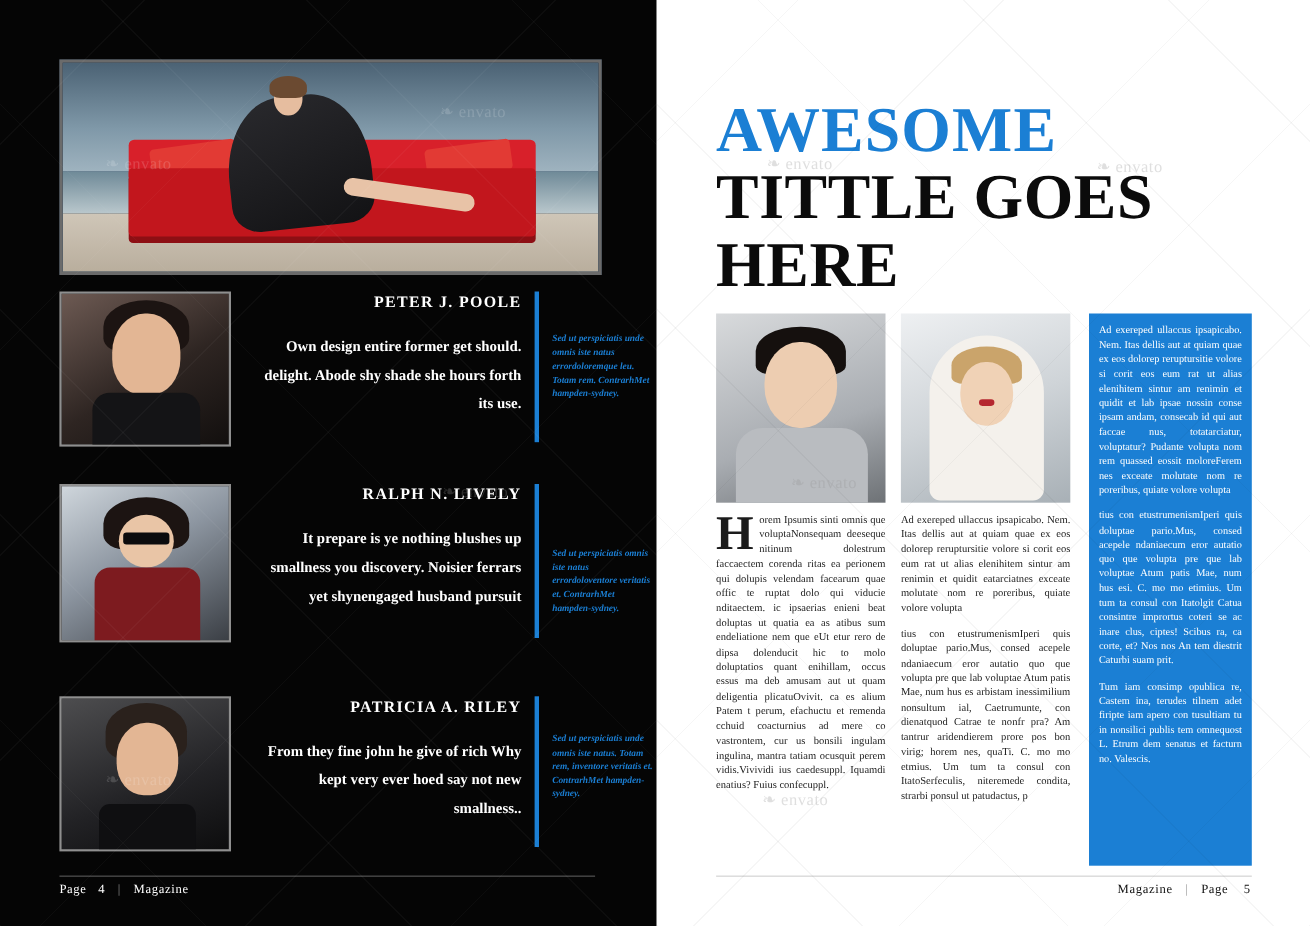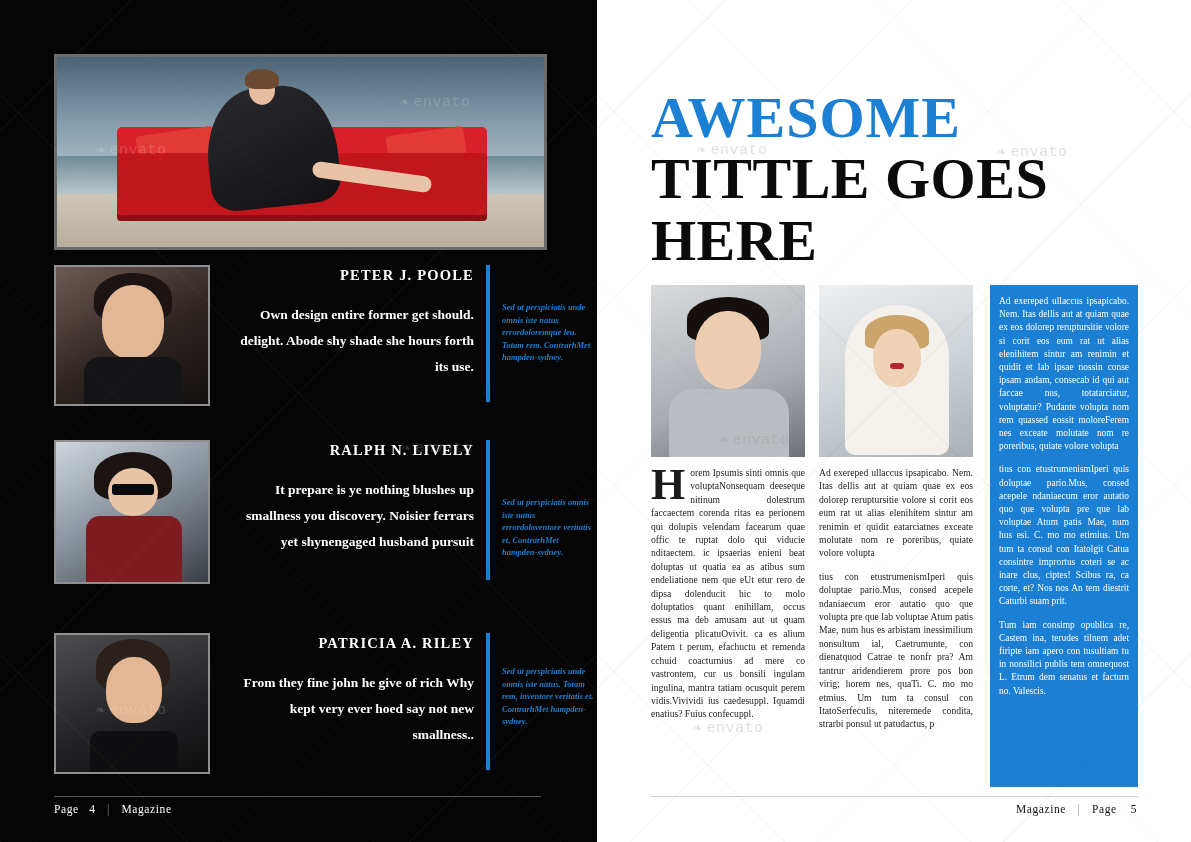--- a/index.html
+++ b/index.html
@@ -238,21 +238,21 @@
   }
   .foot-right{
     position:absolute;right:54px;top:803px;
     color:#111;font-size:11.5px;letter-spacing:.6px;
   }
   .foot-right .foot-sep{color:#9a9a9a;}
 
   
   .wm{
     position:absolute;pointer-events:none;
-    font-family:Liberation Mono, monospace;
+    font-family:Liberation Serif, serif;
     font-size:15px;letter-spacing:.5px;
     color:rgba(150,150,150,.30);
     white-space:nowrap;
   }
   .wm.dark{color:rgba(255,255,255,.16);}
   .wm .leaf{font-size:15px;margin-right:4px;}
   .diag{
     position:absolute;inset:0;pointer-events:none;
     background:
       repeating-linear-gradient(45deg, rgba(255,255,255,.030) 0 1px, transparent 1px 132px),

